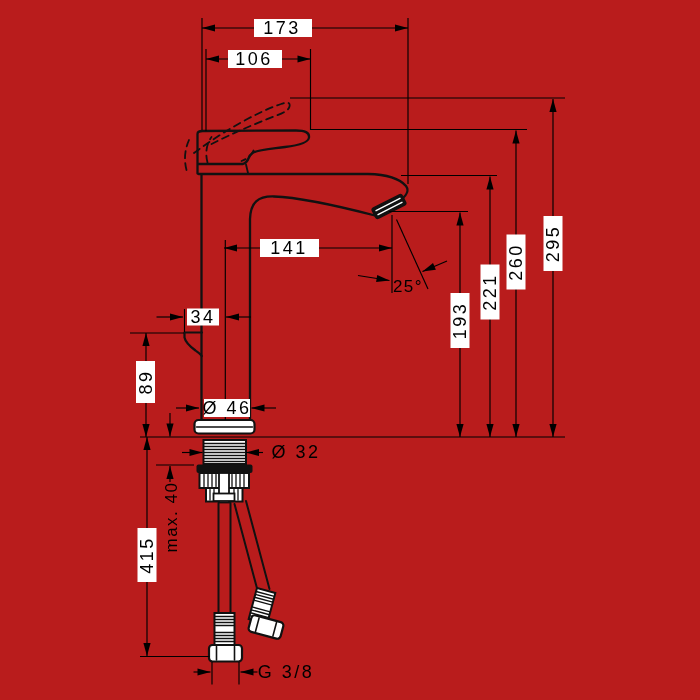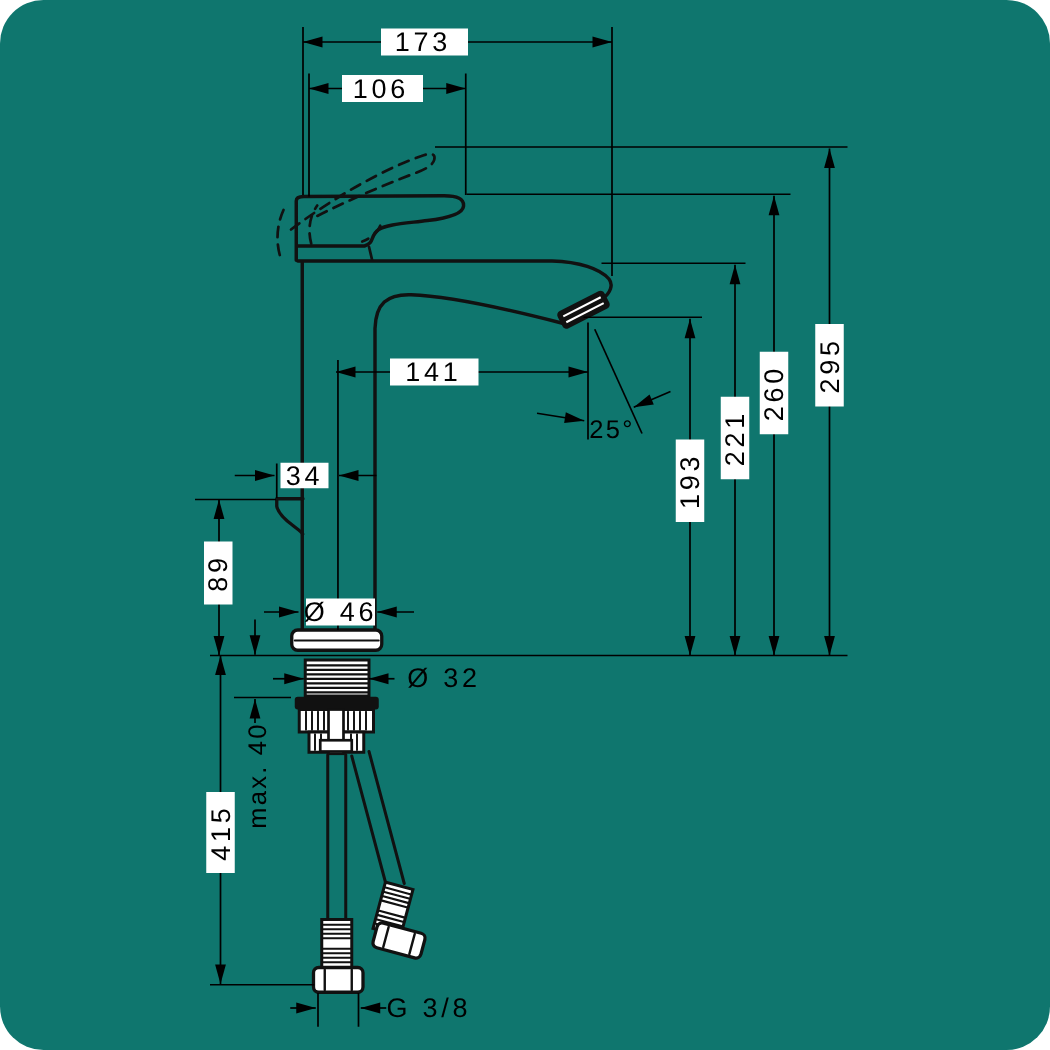--- a/index.html
+++ b/index.html
@@ -1,16 +1,16 @@
 <!DOCTYPE html>
 <html><head>
 <meta charset="utf-8">
 <style>
   html,body{margin:0;padding:0;background:#fff;}
-  .canvas{position:relative;width:700px;height:700px;background:#0f766e;overflow:hidden;border-radius:29px;}
+  .canvas{position:relative;width:700px;height:700px;background:#b91c1c;overflow:hidden;}
   svg{display:block;}
   .dim-text{font-family:"Liberation Sans",sans-serif;font-size:18px;letter-spacing:2.5px;fill:#000;text-anchor:middle;}
   .dim-text-sm{font-family:"Liberation Sans",sans-serif;font-size:17px;letter-spacing:1.5px;fill:#000;text-anchor:middle;}
   .draw{stroke:#111;fill:none;stroke-linecap:round;stroke-linejoin:round;}
   .thin{stroke:#000;stroke-width:1.15;fill:none;}
 </style>
 </head>
 <body>
 
 <div class="canvas">

